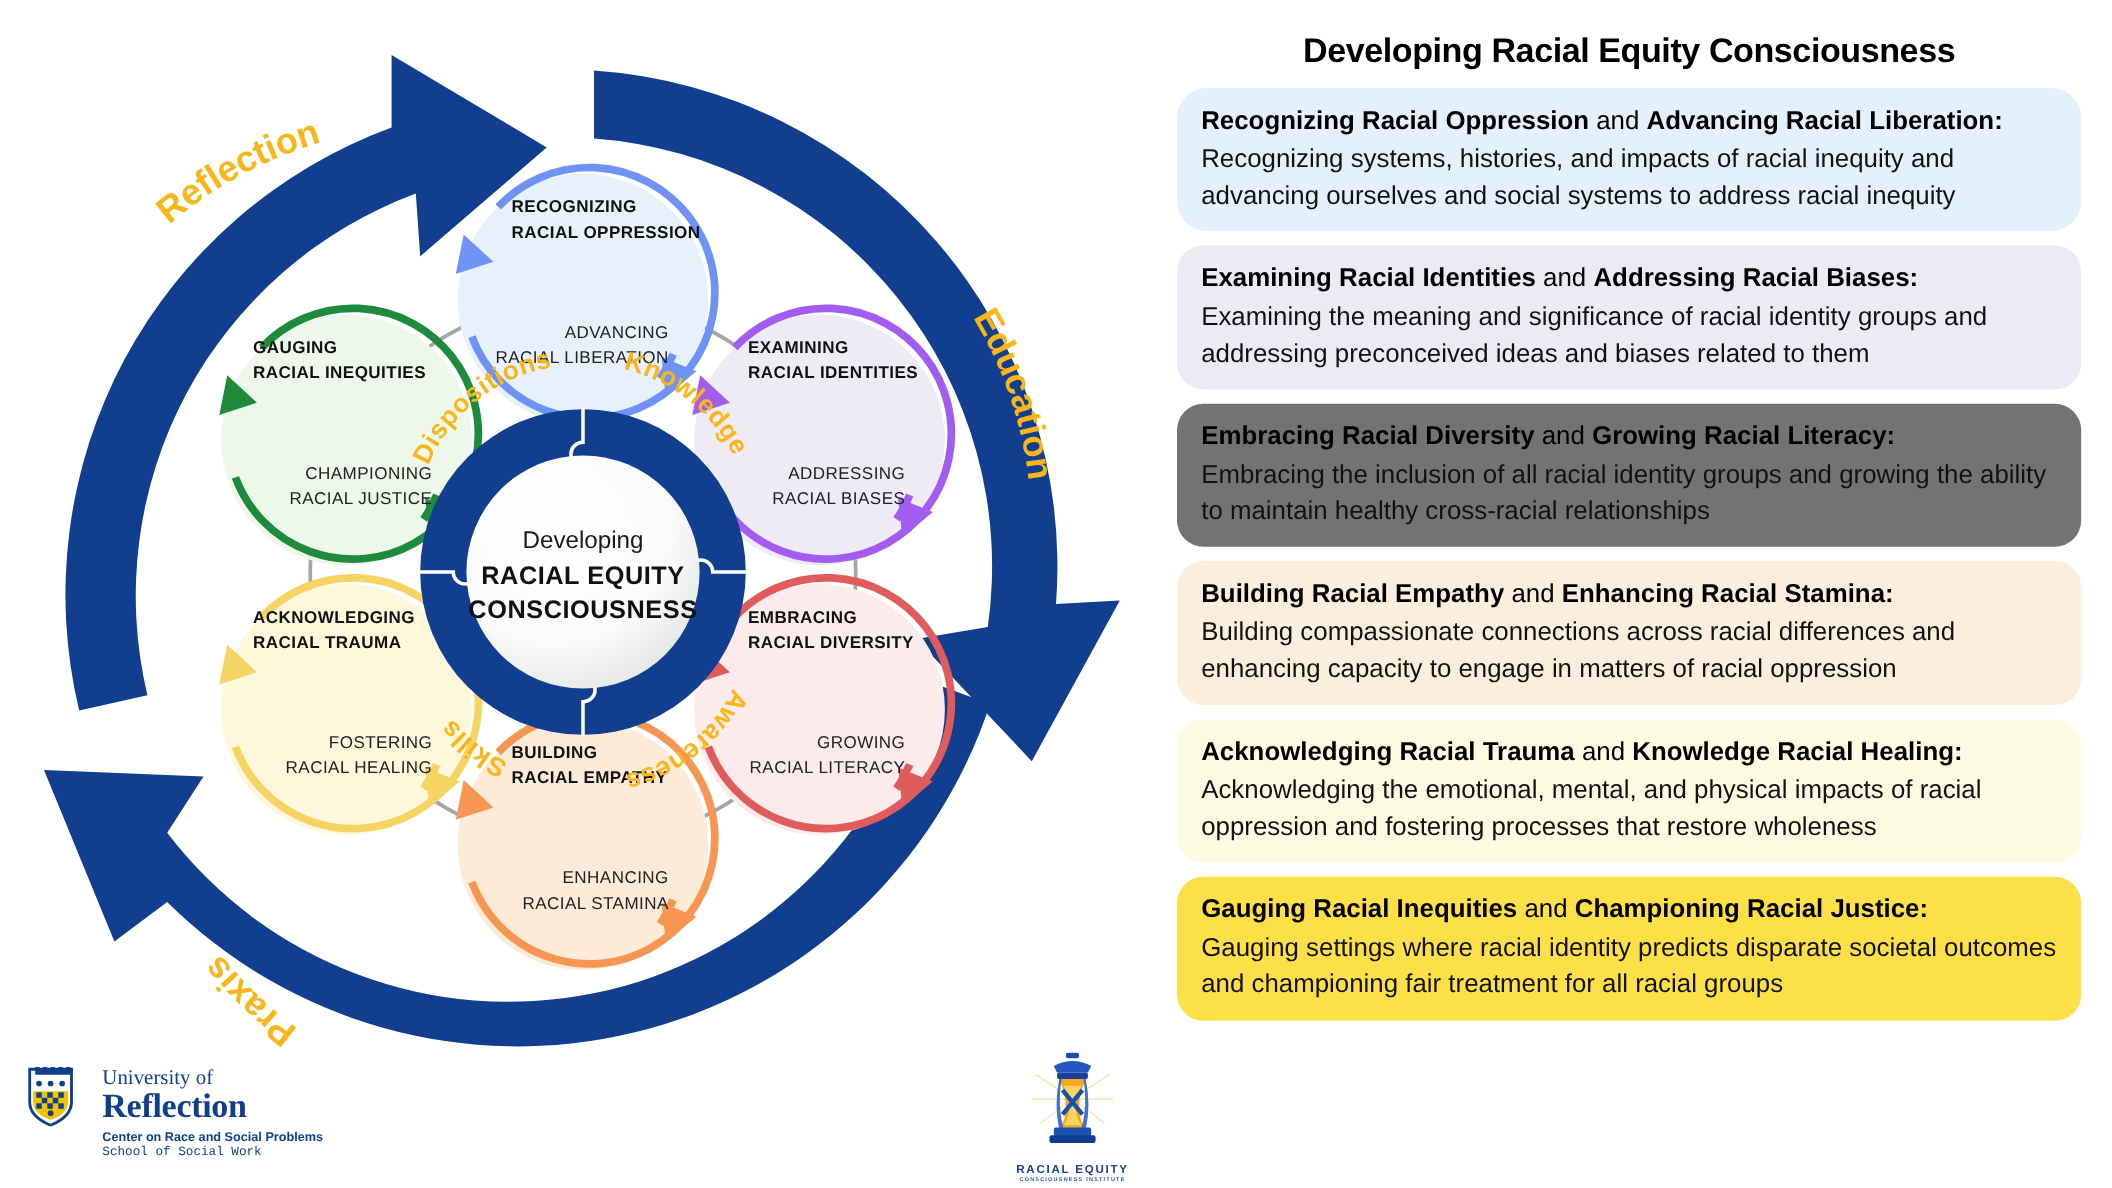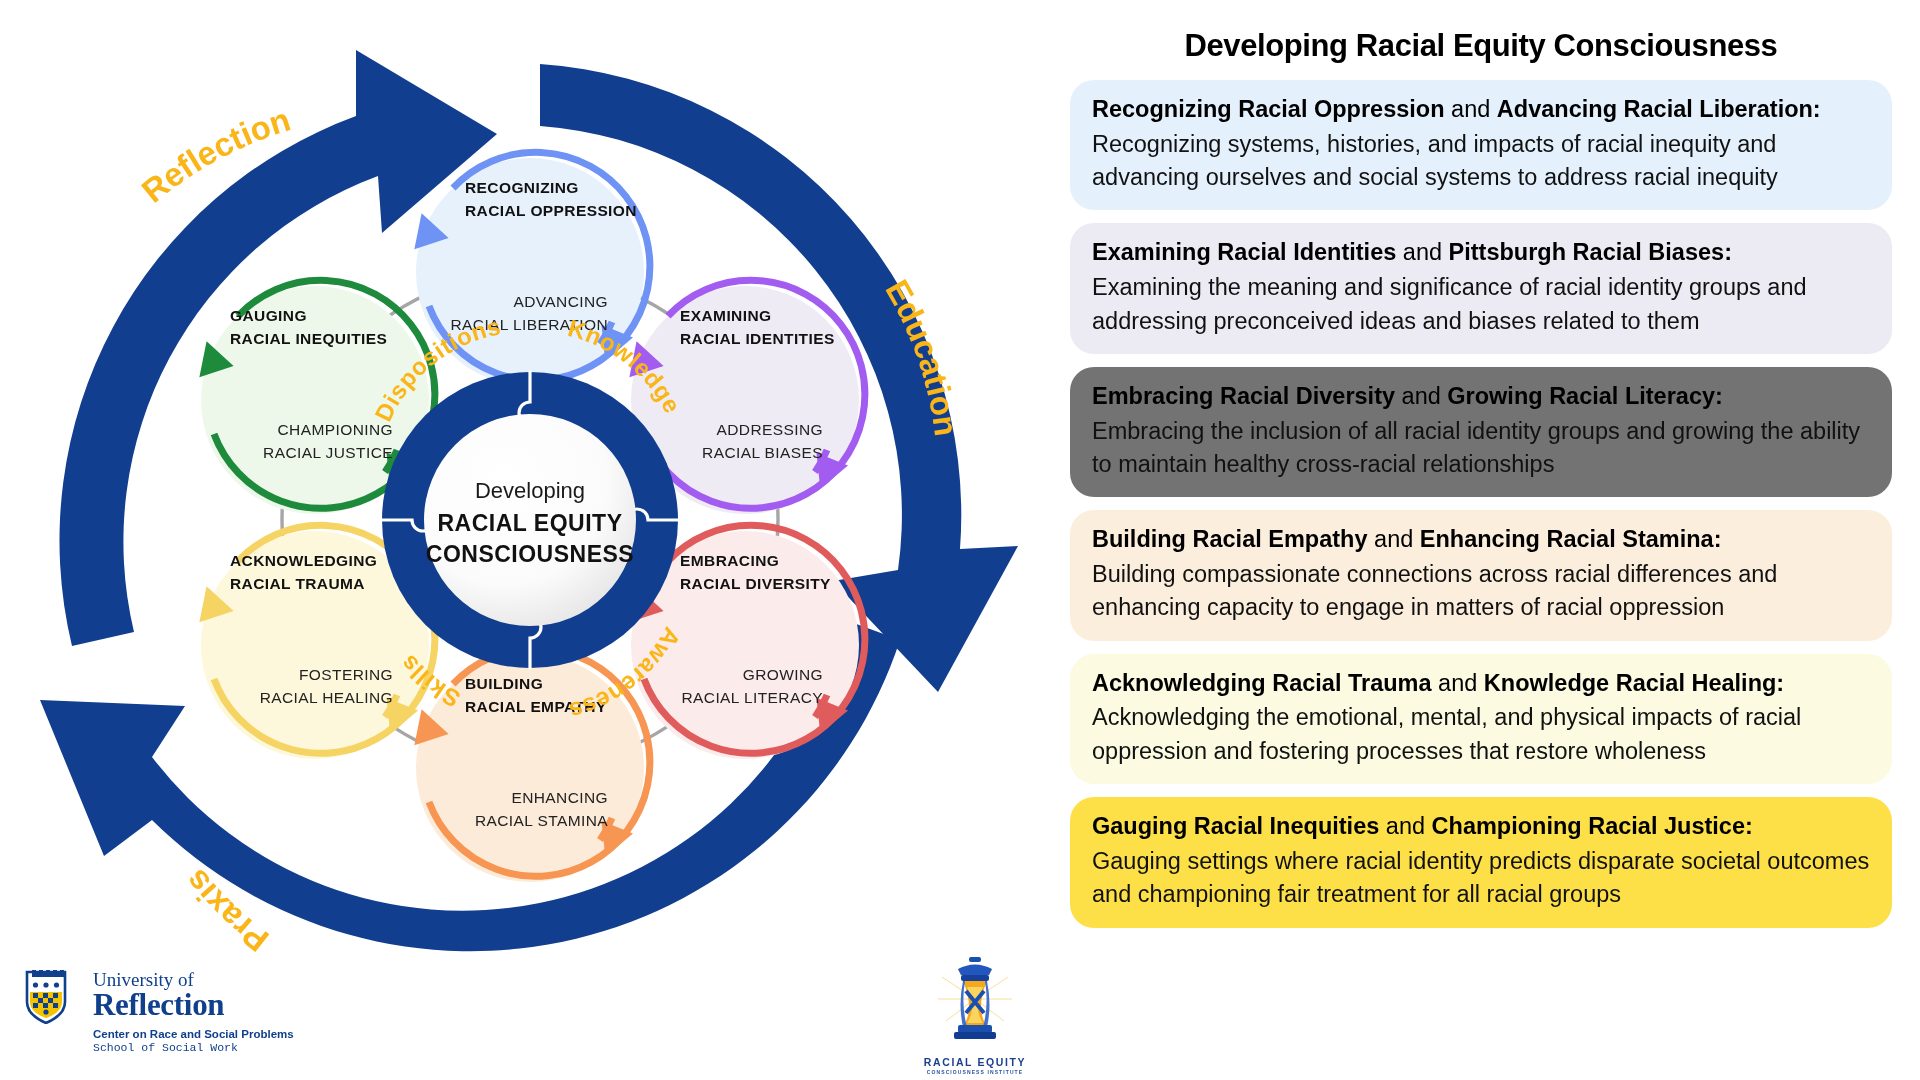--- a/index.html
+++ b/index.html
@@ -303,26 +303,26 @@
         <rect x="18" y="77" width="42" height="7" rx="2" fill="#123C92"></rect>
       </svg>
       <div class="lantern-t1">RACIAL EQUITY</div>
       <div class="lantern-t2">CONSCIOUSNESS INSTITUTE</div>
     </div>
   </div>
 
   <div id="text-pane">
     <div id="headline">Developing Racial Equity Consciousness</div>
     <div id="panel-list">
-        <div class="panel" style="background: rgb(228, 241, 253);">
+        <div class="panel" style="background: rgb(228, 241, 253); border-radius: 27px;">
           <div class="panel-title"><b>Recognizing Racial Oppression</b><span class="conj"> and </span><b>Advancing Racial Liberation:</b></div>
           <div class="panel-body">Recognizing systems, histories, and impacts of racial inequity and advancing ourselves and social systems to address racial inequity</div>
         </div>
         <div class="panel" style="background: rgb(236, 234, 243);">
-          <div class="panel-title"><b>Examining Racial Identities</b><span class="conj"> and </span><b>Pittsburgh Racial Biases:</b></div>
+          <div class="panel-title"><b>Examining Racial Identities</b><span class="conj"> and </span><b>Addressing Racial Biases:</b></div>
           <div class="panel-body">Examining the meaning and significance of racial identity groups and addressing preconceived ideas and biases related to them</div>
         </div>
         <div class="panel" style="background: #737373;">
           <div class="panel-title"><b>Embracing Racial Diversity</b><span class="conj"> and </span><b>Growing Racial Literacy:</b></div>
           <div class="panel-body">Embracing the inclusion of all racial identity groups and growing the ability to maintain healthy cross-racial relationships</div>
         </div>
         <div class="panel" style="background: rgb(252, 238, 220);">
           <div class="panel-title"><b>Building Racial Empathy</b><span class="conj"> and </span><b>Enhancing Racial Stamina:</b></div>
           <div class="panel-body">Building compassionate connections across racial differences and enhancing capacity to engage in matters of racial oppression</div>
         </div>

